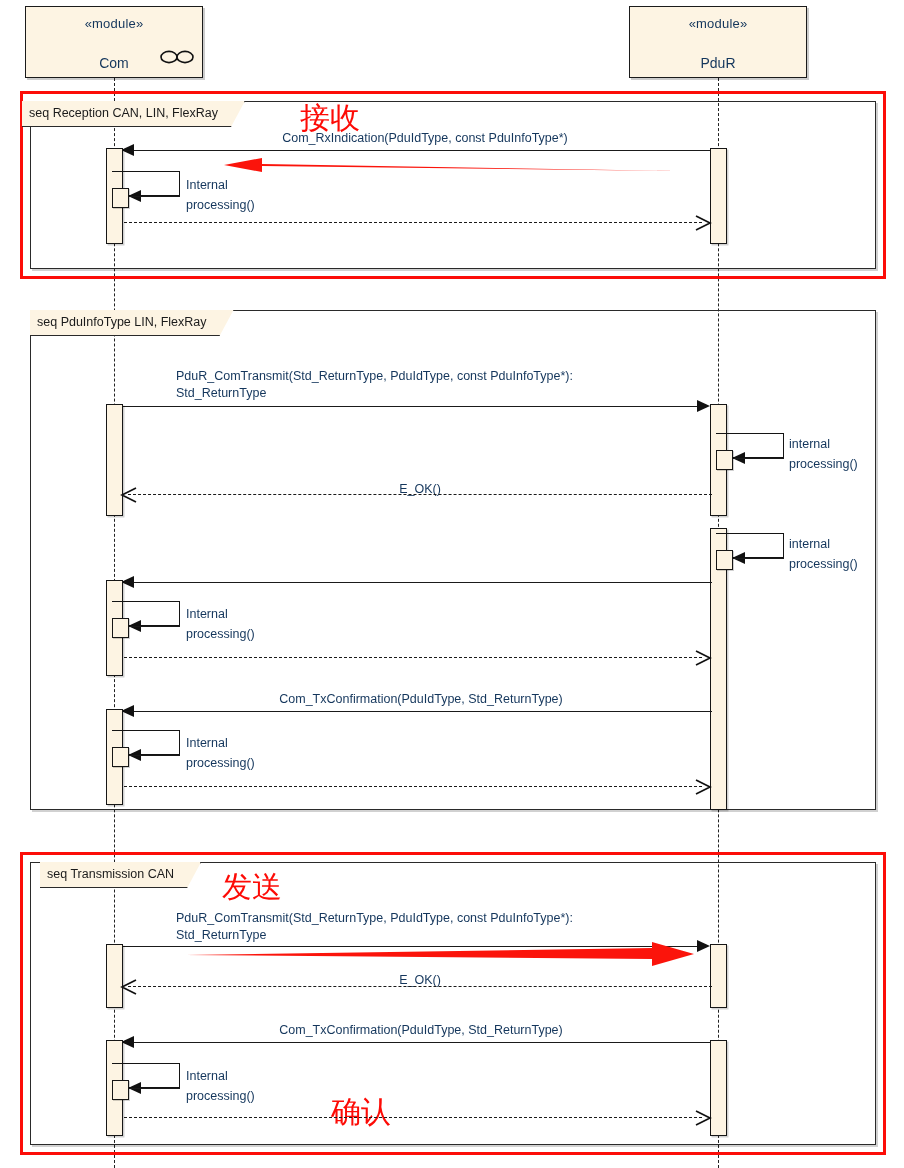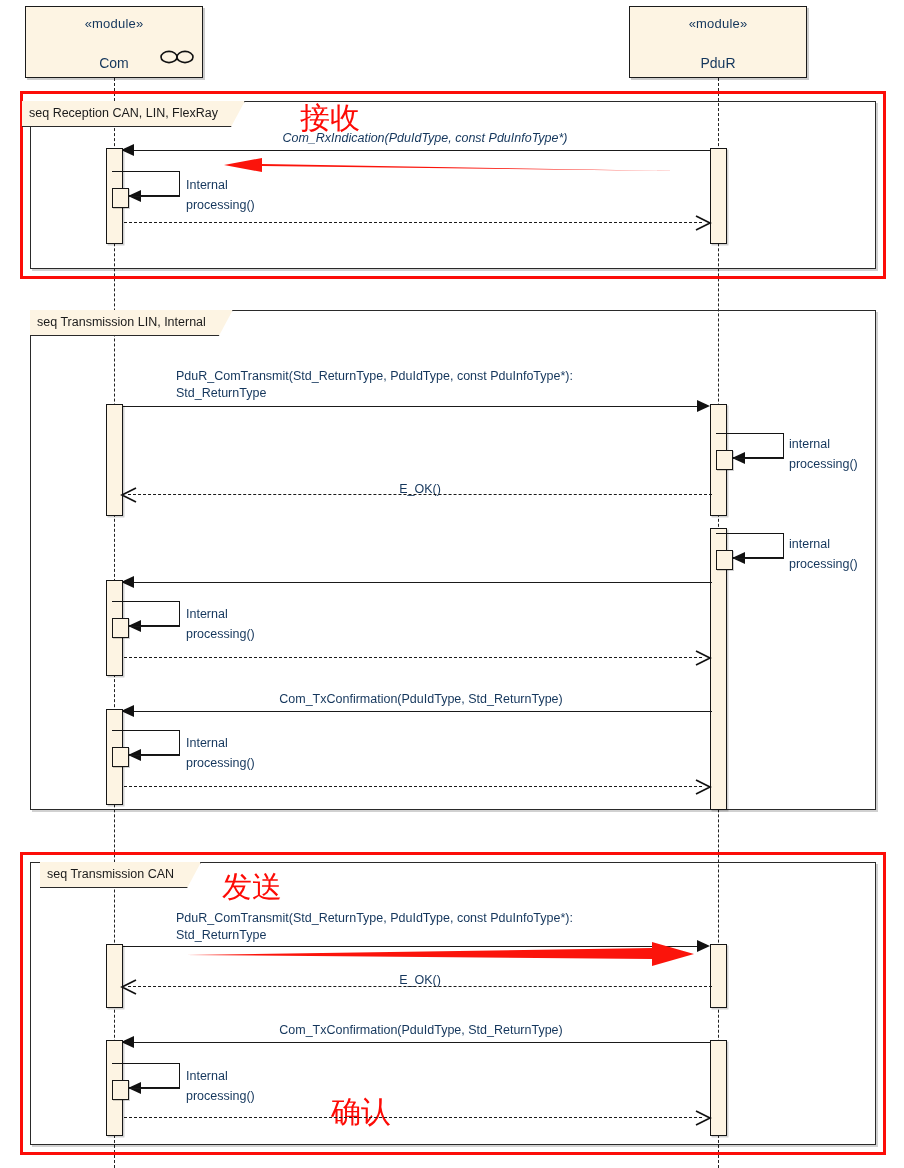--- a/index.html
+++ b/index.html
@@ -178,21 +178,21 @@
     <span class="pname">PduR</span>
   </div>
 
   <div class="redbox" style="left:20px;top:91px;width:866px;height:188px;"></div>
 
   <div class="fragment" style="left:30px;top:101px;width:846px;height:168px;"></div>
 
   <div class="frag-label" style="left:22px;top:101px;">seq Reception CAN, LIN, FlexRay</div>
   <div class="cn-note" style="left:300px;top:98px;">接收</div>
 
-  <div class="msg-label" style="left:130px;top:130px;width:590px;font-style:italic;">Com_RxIndication(PduIdType, const PduInfoType*)</div>
+  <div class="msg-label" style="left:130px;top:130px;width:590px;">Com_RxIndication(PduIdType, const PduInfoType*)</div>
   <div class="msg-line" style="left:122px;top:150px;width:590px;"></div>
   <div class="arrowhead arrow-left-solid" style="left:121px;top:144px;"></div>
 
   <div class="activation" style="left:106px;top:148px;width:17px;height:96px;"></div>
   <div class="activation" style="left:710px;top:148px;width:17px;height:96px;"></div>
 
   <div class="selfcall" style="left:112px;top:171px;width:68px;height:25px;"></div>
   <div class="arrowhead arrow-left-solid" style="left:128px;top:190px;"></div>
   <div class="msg-line" style="left:128px;top:196px;width:52px;"></div>
   <div class="activation small" style="left:112px;top:188px;width:17px;height:20px;"></div>
@@ -204,21 +204,21 @@
   <div class="msg-line dashed" style="left:124px;top:222px;width:578px;"></div>
   <svg class="arrow-open" style="left:692px;top:215px;width:20px;height:16px;" viewBox="0 0 20 16">
     <polyline points="4,1 18,8 4,15" fill="none" stroke="#111" stroke-width="1.7"></polyline>
   </svg>
 
   <svg class="redarrow" style="left:218px;top:154px;width:460px;height:22px;" viewBox="0 0 460 22">
     <polygon points="460,17 44,10 44,4 6,11 44,18 44,12" fill="#FB140B"></polygon>
   </svg>
 
   <div class="fragment" style="left:30px;top:310px;width:846px;height:500px;"></div>
-  <div class="frag-label" style="left:30px;top:310px;">seq Transmission LIN, Internal</div>
+  <div class="frag-label" style="left:30px;top:310px;">seq PduInfoType LIN, FlexRay</div>
 
   <div class="msg-label" style="left:118px;top:368px;width:600px;text-align:left;padding-left:58px;box-sizing:border-box;">
     <div>PduR_ComTransmit(Std_ReturnType, PduIdType, const PduInfoType*):</div>
     <div>Std_ReturnType</div>
   </div>
   <div class="msg-line" style="left:114px;top:406px;width:586px;"></div>
   <div class="arrowhead arrow-right-solid" style="left:697px;top:400px;"></div>
 
   <div class="activation" style="left:106px;top:404px;width:17px;height:112px;"></div>
   <div class="activation" style="left:710px;top:404px;width:17px;height:112px;"></div>

